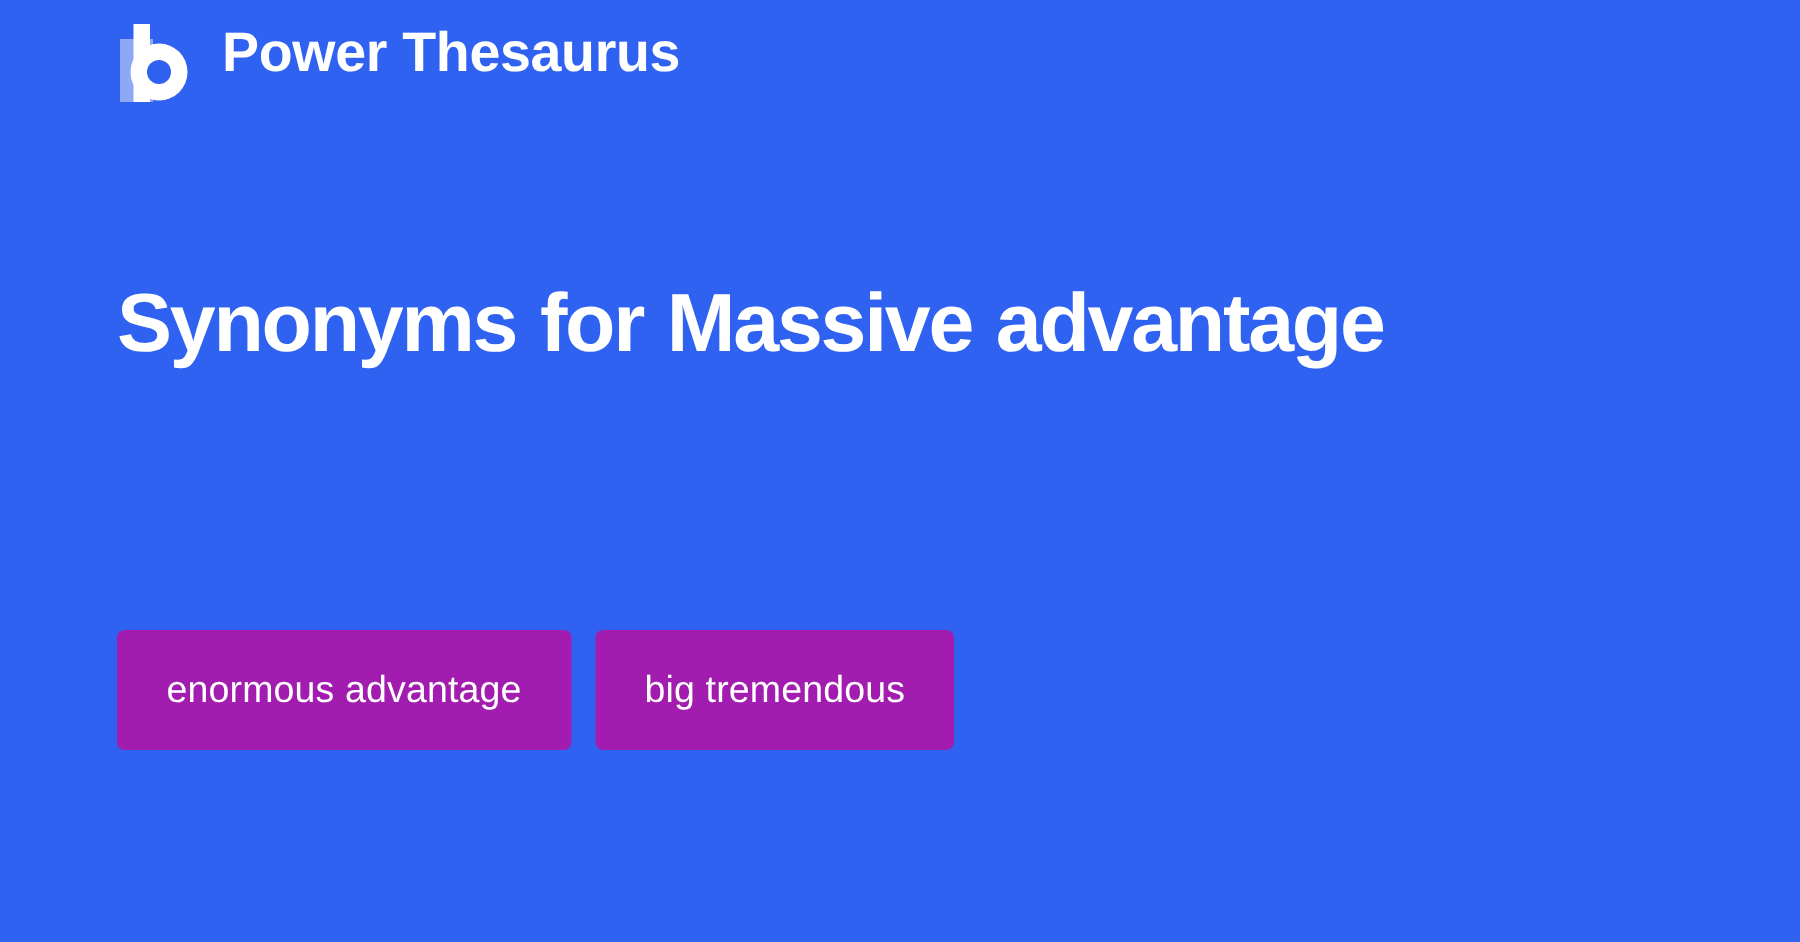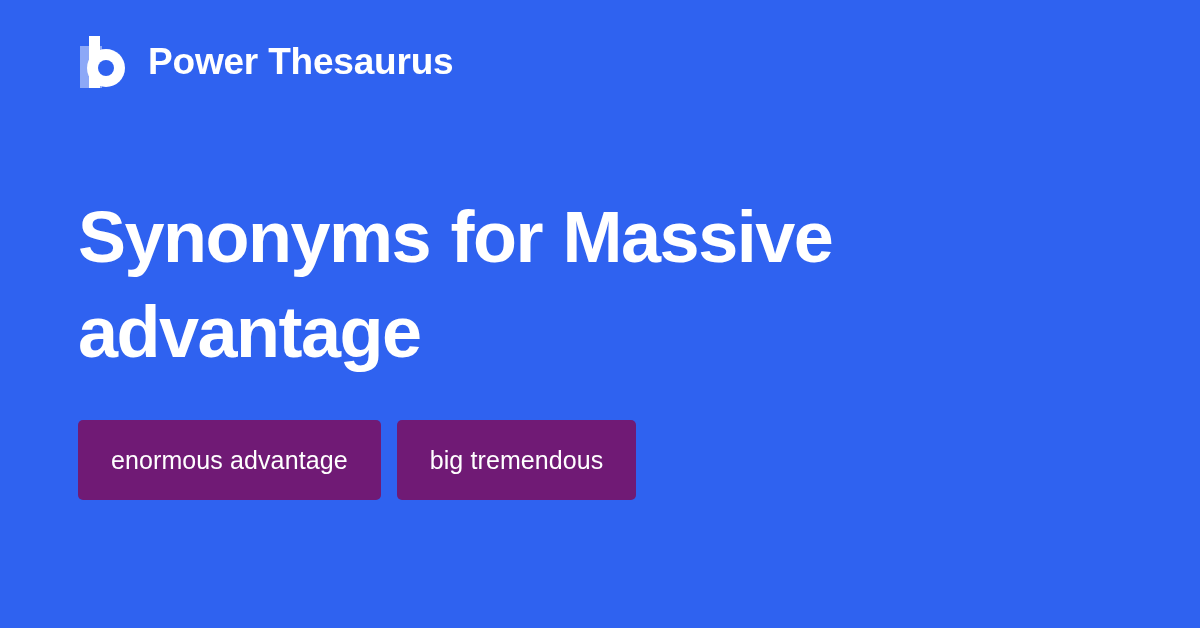--- a/index.html
+++ b/index.html
@@ -18,23 +18,22 @@
     width: 1200px;
     height: 628px;
     background: #2f62f0;
     box-sizing: border-box;
   }
 
   
   .header {
     position: absolute;
     left: 80px;
-    top: 32px;
+    top: 16px;
     display: flex;
-    align-items: center;
     gap: 22px;
     height: 60px;
   }
   .logo-mark {
     position: relative;
     width: 46px;
     height: 52px;
     flex: 0 0 auto;
   }
   .logo-mark svg {
@@ -56,21 +55,21 @@
     font-weight: 700;
   }
 
   
   .title {
     position: absolute;
     left: 78px;
     top: 142px;
     width: 1000px;
     color: #ffffff;
-    font-size: 72px;
+    font-size: 55px;
     line-height: 1.32;
     font-weight: 700;
     letter-spacing: -1.5px;
     word-spacing: 2px;
   }
 
   
   .tags {
     position: absolute;
     left: 78px;
@@ -81,21 +80,21 @@
     gap: 16px;
   }
   .tag-row {
     display: flex;
     flex-direction: row;
     gap: 16px;
   }
   .tag {
     height: 80px;
     box-sizing: border-box;
-    background: #701a75;
+    background: #a21caf;
     border-radius: 5px;
     color: #ffffff;
     font-size: 25px;
     font-weight: 400;
     letter-spacing: 0.1px;
     display: flex;
     align-items: center;
     justify-content: center;
     padding: 0 33px;
     white-space: nowrap;

